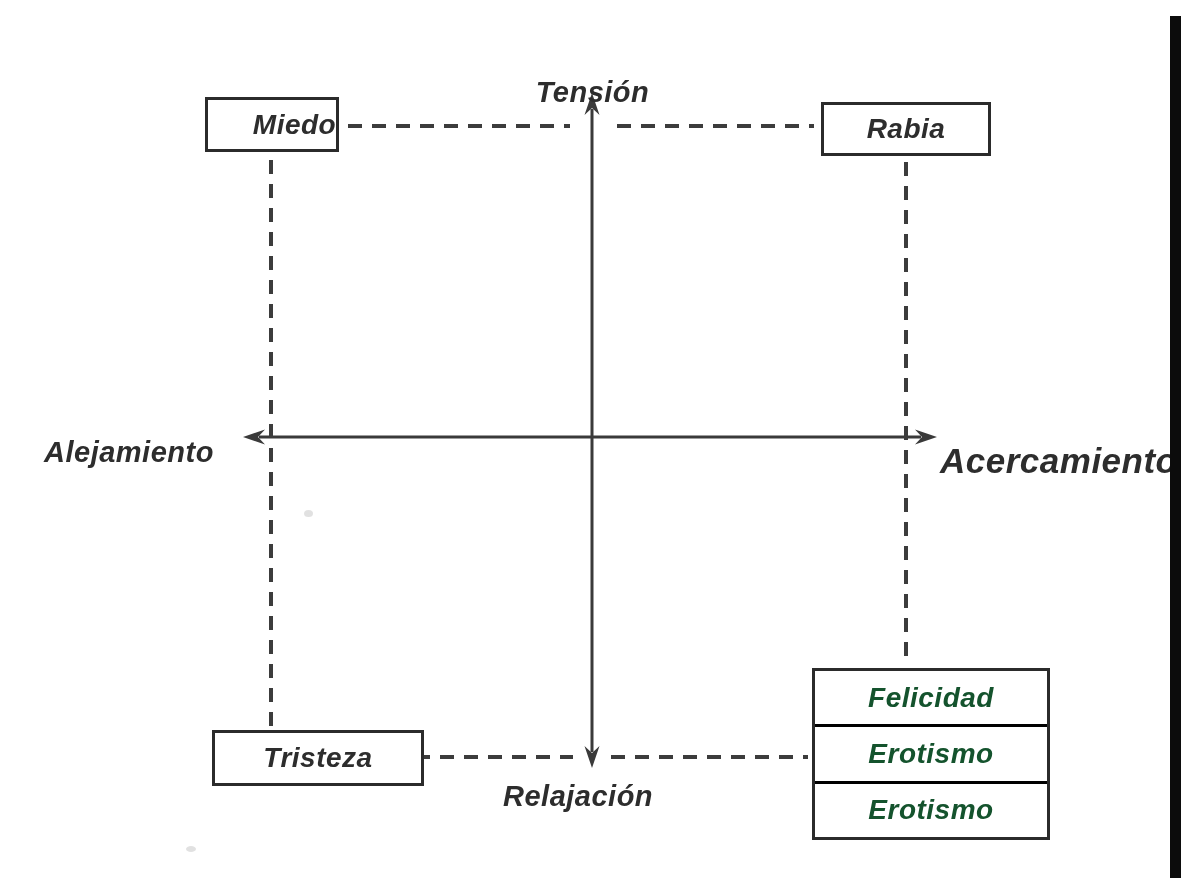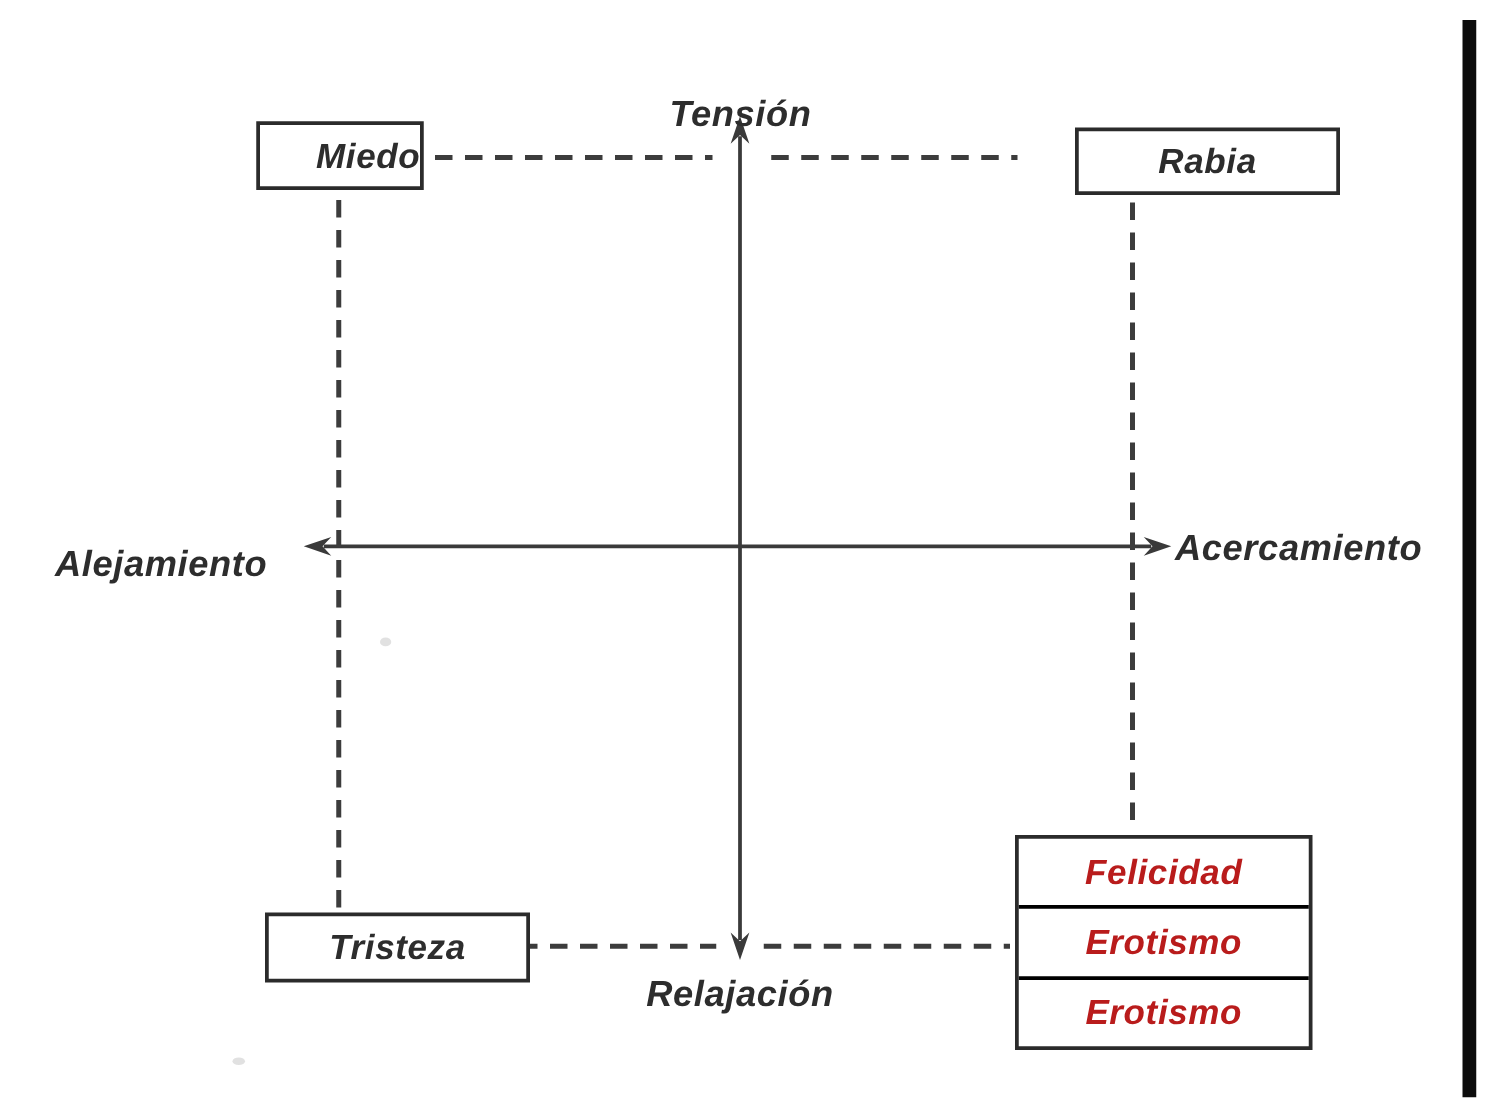--- a/index.html
+++ b/index.html
@@ -26,57 +26,57 @@
   }
   .axis-label {
     position: absolute;
     font-weight: bold;
     font-style: italic;
     color: #2d2d2d;
     letter-spacing: 0.5px;
     white-space: nowrap;
   }
   .label-tension    { left: 520px; top: 52px;  width: 145px; font-size: 29px; text-align: center; margin-top: 24px; }
-  .label-relajacion { left: 503px; top: 780px; width: 178px; font-size: 29px; text-align: center; }
+  .label-relajacion { left: 503px; top: 780px; width: 178px; font-size: 29px; }
   .label-alejamiento   { left: 44px;  top: 420px; font-size: 29px; margin-top: 16px; }
-  .label-acercamiento  { left: 940px; top: 423px; font-size: 29px; }
+  .label-acercamiento  { left: 940px; top: 441px; font-size: 35px; }
   .ebox {
     position: absolute;
     border: 3px solid #2b2b2b;
     background: #ffffff;
     display: flex;
     align-items: center;
     justify-content: center;
     font-weight: bold;
     font-style: italic;
     color: #2d2d2d;
     font-size: 28px;
     letter-spacing: 0.5px;
     box-sizing: border-box;
   }
   .box-miedo    { left: 205px; top: 97px;  width: 134px; height: 55px; padding-left: 45px; }
-  .box-rabia    { left: 821px; top: 102px; width: 212px; height: 54px; margin-left: 39px; }
+  .box-rabia    { left: 821px; top: 102px; width: 170px; height: 54px; }
   .box-tristeza { left: 164px; top: 730px; width: 212px; height: 56px; margin-left: 48px; }
   .stack {
     position: absolute;
     left: 812px; top: 668px; width: 238px; height: 172px;
     border: 3px solid #2b2b2b;
     background: #ffffff;
     box-sizing: border-box;
     display: flex;
     flex-direction: column;
   }
   .stack-row {
     flex: 1;
     display: flex;
     align-items: center;
     justify-content: center;
     font-weight: bold;
     font-style: italic;
-    color: #b91c1c;
+    color: #14532d;
     font-size: 28px;
     letter-spacing: 0.5px;
   }
   .stack-row + .stack-row { border-top: 3px solid #000000; }
   .scan-bar {
     position: absolute;
     left: 1170px; top: 16px; width: 11px; height: 862px;
     background: #0c0c0c;
   }
   .speck {

